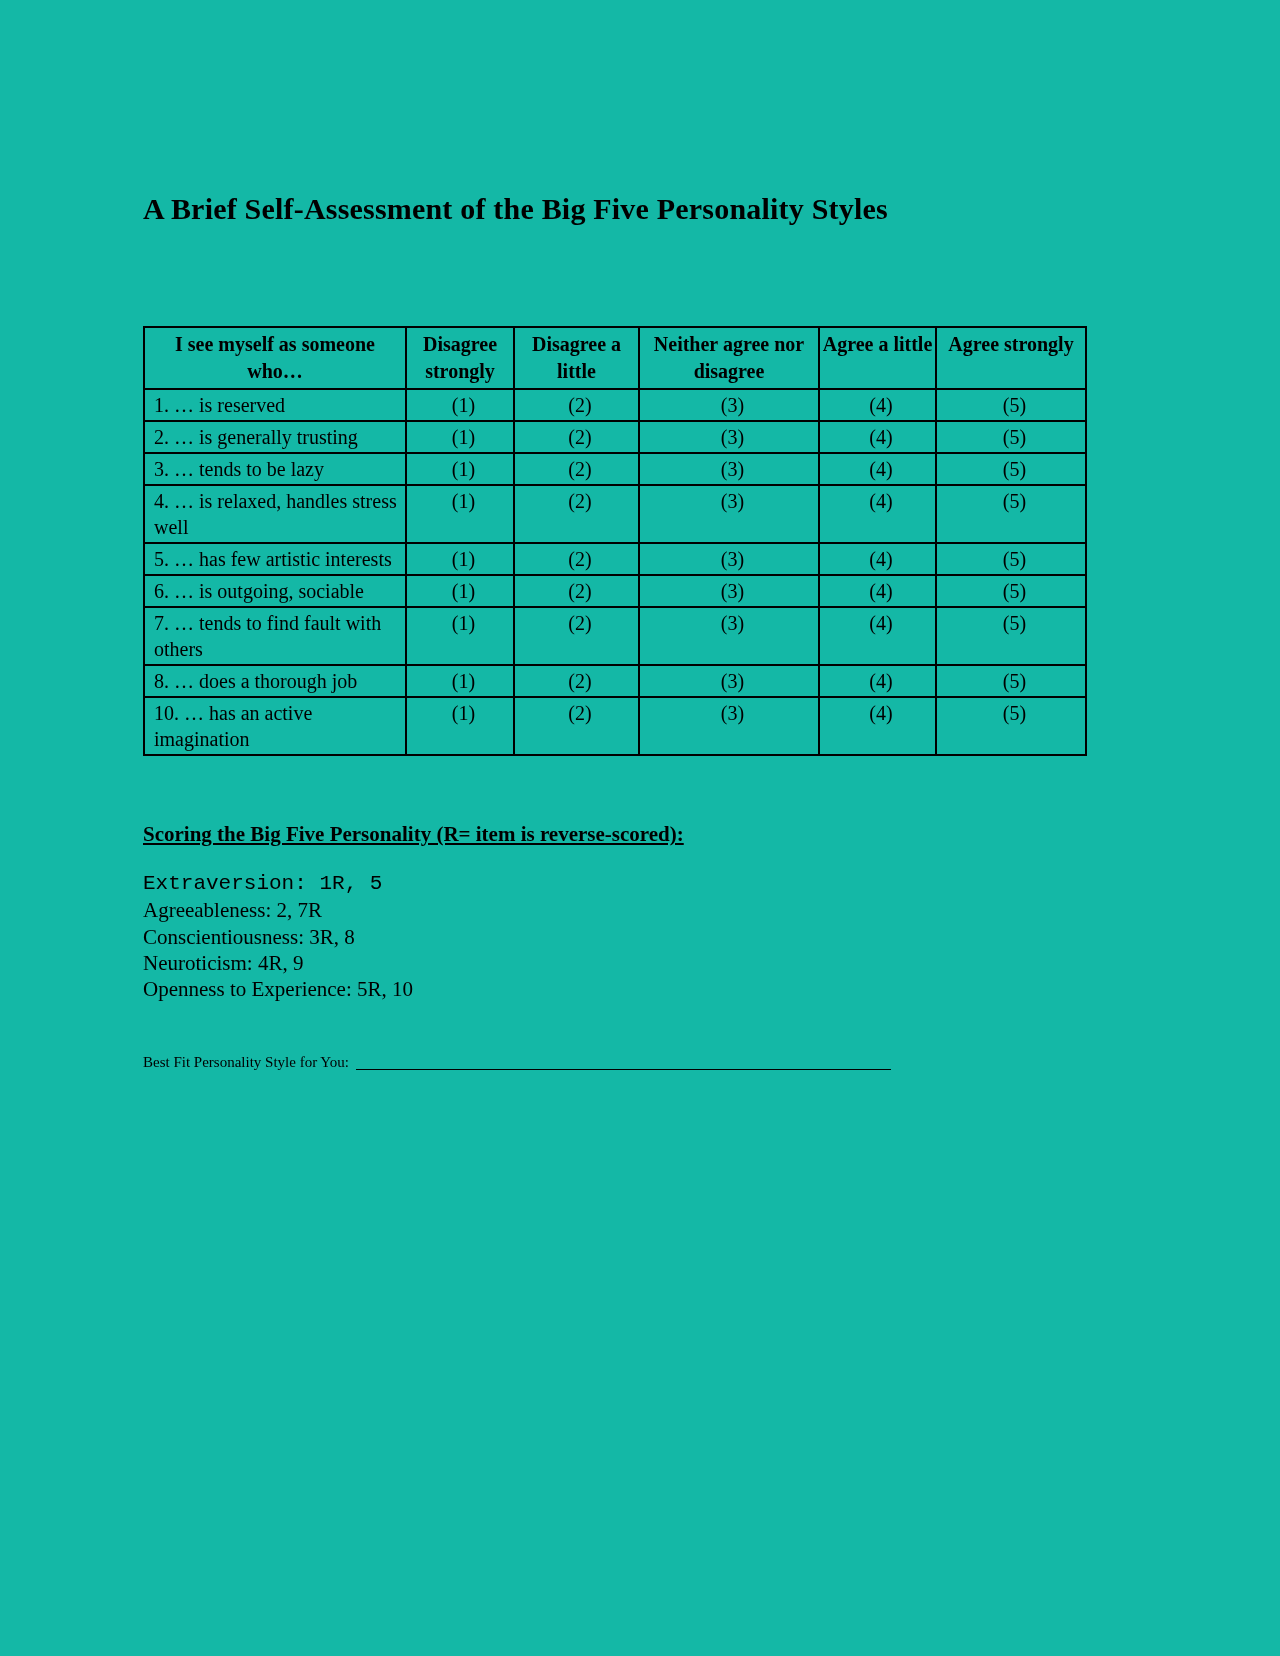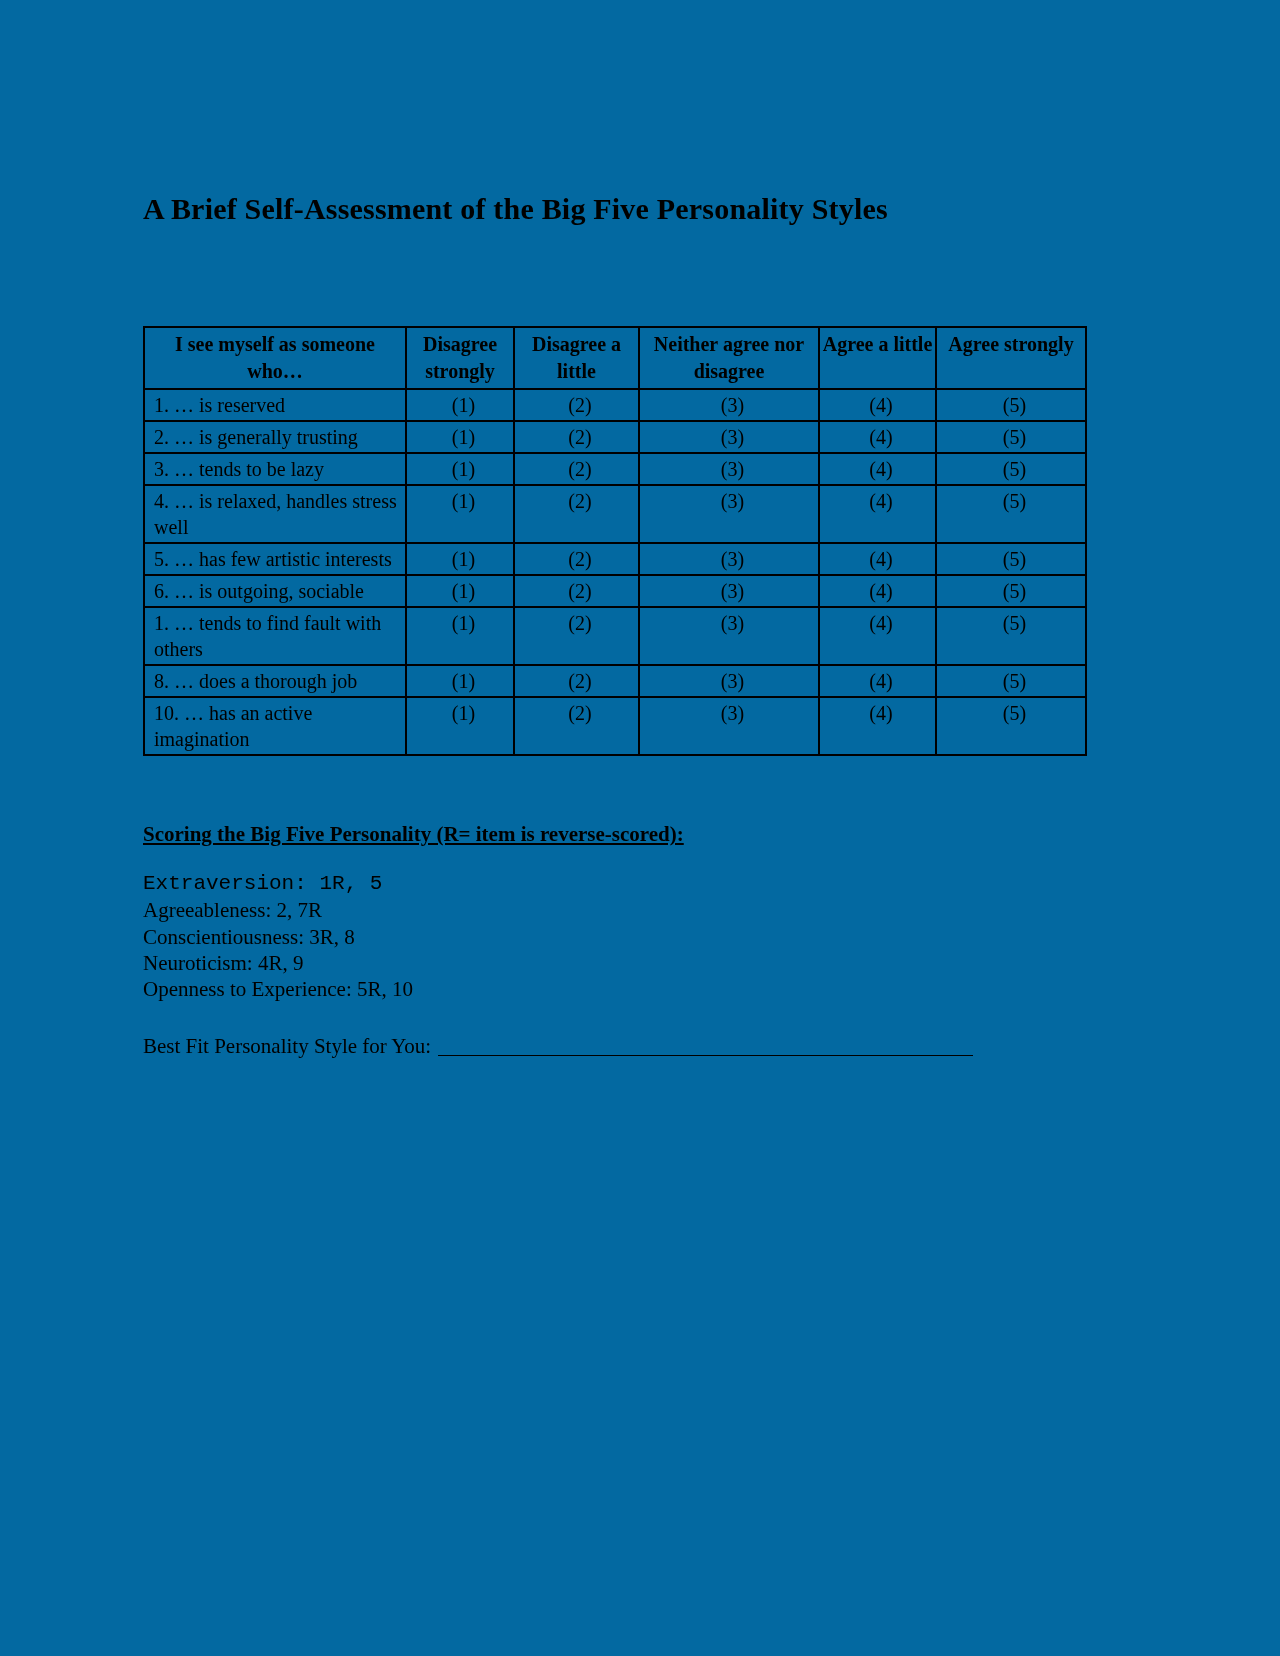--- a/index.html
+++ b/index.html
@@ -5,21 +5,21 @@
   * { margin: 0; padding: 0; box-sizing: border-box; }
   html, body { background: #ffffff; }
   body {
     font-family: "Liberation Serif", serif;
     color: #000000;
   }
   .page {
     position: relative;
     width: 1280px;
     min-height: 1656px;
-    background: #0369a1;
+    background: #14b8a6;
     padding: 192px 70px 60px 143px;
   }
   .doc-title {
     font-size: 30px;
     font-weight: bold;
     letter-spacing: 0.2px;
   }
   table.assessment-table {
     border-collapse: collapse;
     table-layout: fixed;
@@ -54,22 +54,22 @@
   }
   .scoring-item {
     font-size: 21px;
     line-height: 1.25;
   }
   .scoring-item:first-of-type {
     margin-top: 24px;
     font-family: Liberation Mono, monospace;
   }
   .best-fit {
-    margin-top: 32px;
-    font-size: 21px;
+    margin-top: 52px;
+    font-size: 15px;
     white-space: nowrap;
   }
   .blank-line {
     display: inline-block;
     width: 535px;
     height: 1px;
     background: #000000;
     margin-left: 7px;
     position: relative;
     top: 3px;
@@ -144,21 +144,21 @@
         </tr>
         <tr>
           <td class="stmt">6. … is outgoing, sociable</td>
           <td class="opt">(1)</td>
           <td class="opt">(2)</td>
           <td class="opt">(3)</td>
           <td class="opt">(4)</td>
           <td class="opt">(5)</td>
         </tr>
         <tr>
-          <td class="stmt">1. … tends to find fault with others</td>
+          <td class="stmt">7. … tends to find fault with others</td>
           <td class="opt">(1)</td>
           <td class="opt">(2)</td>
           <td class="opt">(3)</td>
           <td class="opt">(4)</td>
           <td class="opt">(5)</td>
         </tr>
         <tr>
           <td class="stmt">8. … does a thorough job</td>
           <td class="opt">(1)</td>
           <td class="opt">(2)</td>

